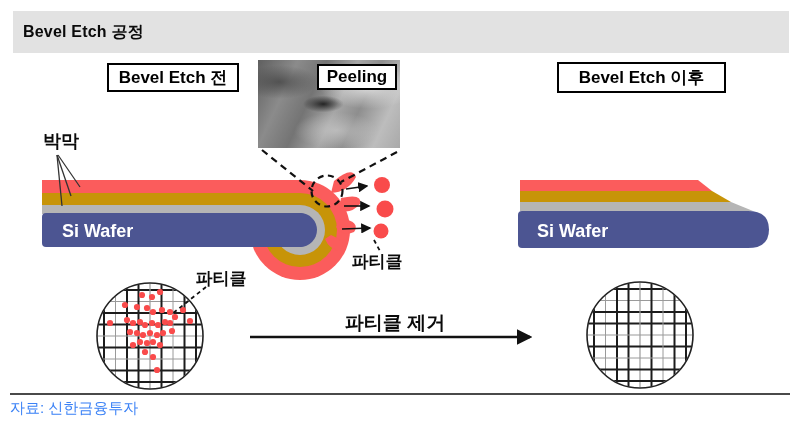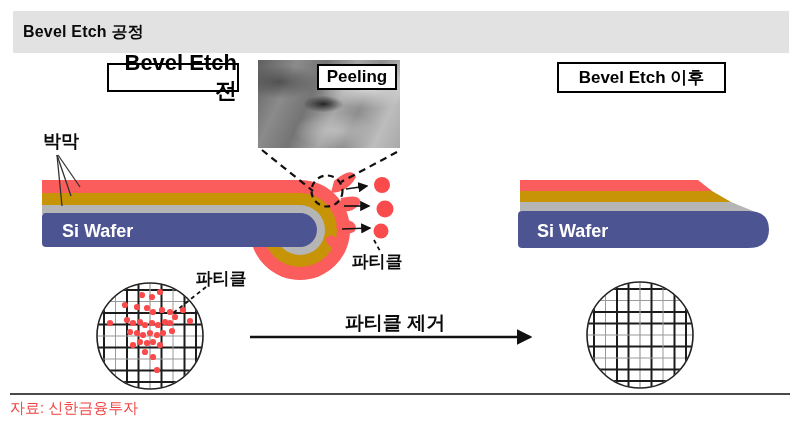--- a/index.html
+++ b/index.html
@@ -12,40 +12,40 @@
     background:#e2e2e2;display:flex;align-items:center;
   }
   .titlebar span{
     margin-left:10px;font-size:16px;font-weight:bold;color:#0a0a0a;letter-spacing:0.2px;
   }
   .labelbox{
     position:absolute;background:#fff;border:2px solid #000;
     display:flex;align-items:center;justify-content:center;
     font-weight:bold;color:#000;z-index:5;box-sizing:border-box;
   }
-  .before{left:107px;top:63px;width:132px;height:29px;font-size:22px;text-align:right;}
+  .before{left:107px;top:63px;width:132px;height:29px;font-size:17px;}
   .peeling{left:317px;top:64px;width:80px;height:26px;font-size:17px;}
   .after{left:557px;top:62px;width:169px;height:31px;font-size:17px;}
   .sem{
     position:absolute;left:258px;top:60px;width:142px;height:88px;z-index:2;
     background:
       radial-gradient(70px 32px at 78% 30%, rgba(225,225,225,.95) 0%, rgba(225,225,225,0) 70%),
       radial-gradient(34px 14px at 46% 50%, rgba(25,25,25,.9) 0%, rgba(25,25,25,0) 60%),
       radial-gradient(55px 24px at 15% 25%, rgba(70,70,70,.8) 0%, rgba(70,70,70,0) 70%),
       radial-gradient(60px 26px at 55% 80%, rgba(200,200,200,.7) 0%, rgba(200,200,200,0) 70%),
       linear-gradient(115deg,#5f5f5f 0%,#8b8b8b 22%,#747474 38%,#a6a6a6 55%,#8e8e8e 68%,#bdbdbd 85%,#a9a9a9 100%);
   }
   svg.diagram{position:absolute;left:0;top:0;z-index:3;}
   svg text{font-family:"Liberation Sans", sans-serif;}
   .t-bold17{font-size:17px;font-weight:bold;fill:#0a0a0a;}
   .t-bold18{font-size:18px;font-weight:bold;fill:#0a0a0a;}
   .t-bold19{font-size:19px;font-weight:bold;fill:#0a0a0a;}
   .t-white18{font-size:18px;font-weight:bold;fill:#ffffff;}
   .footer-rule{position:absolute;left:10px;top:393px;width:780px;height:0;border-top:2px solid #4a4a4a;}
-  .footer{position:absolute;left:10px;top:399px;font-size:15px;color:#ef4444;}
+  .footer{position:absolute;left:10px;top:399px;font-size:15px;color:#3b82f6;}
 </style>
 </head>
 <body>
 
 <div class="stage">
 
   <div class="titlebar">
     <span>Bevel Etch 공정</span>
   </div>
 

